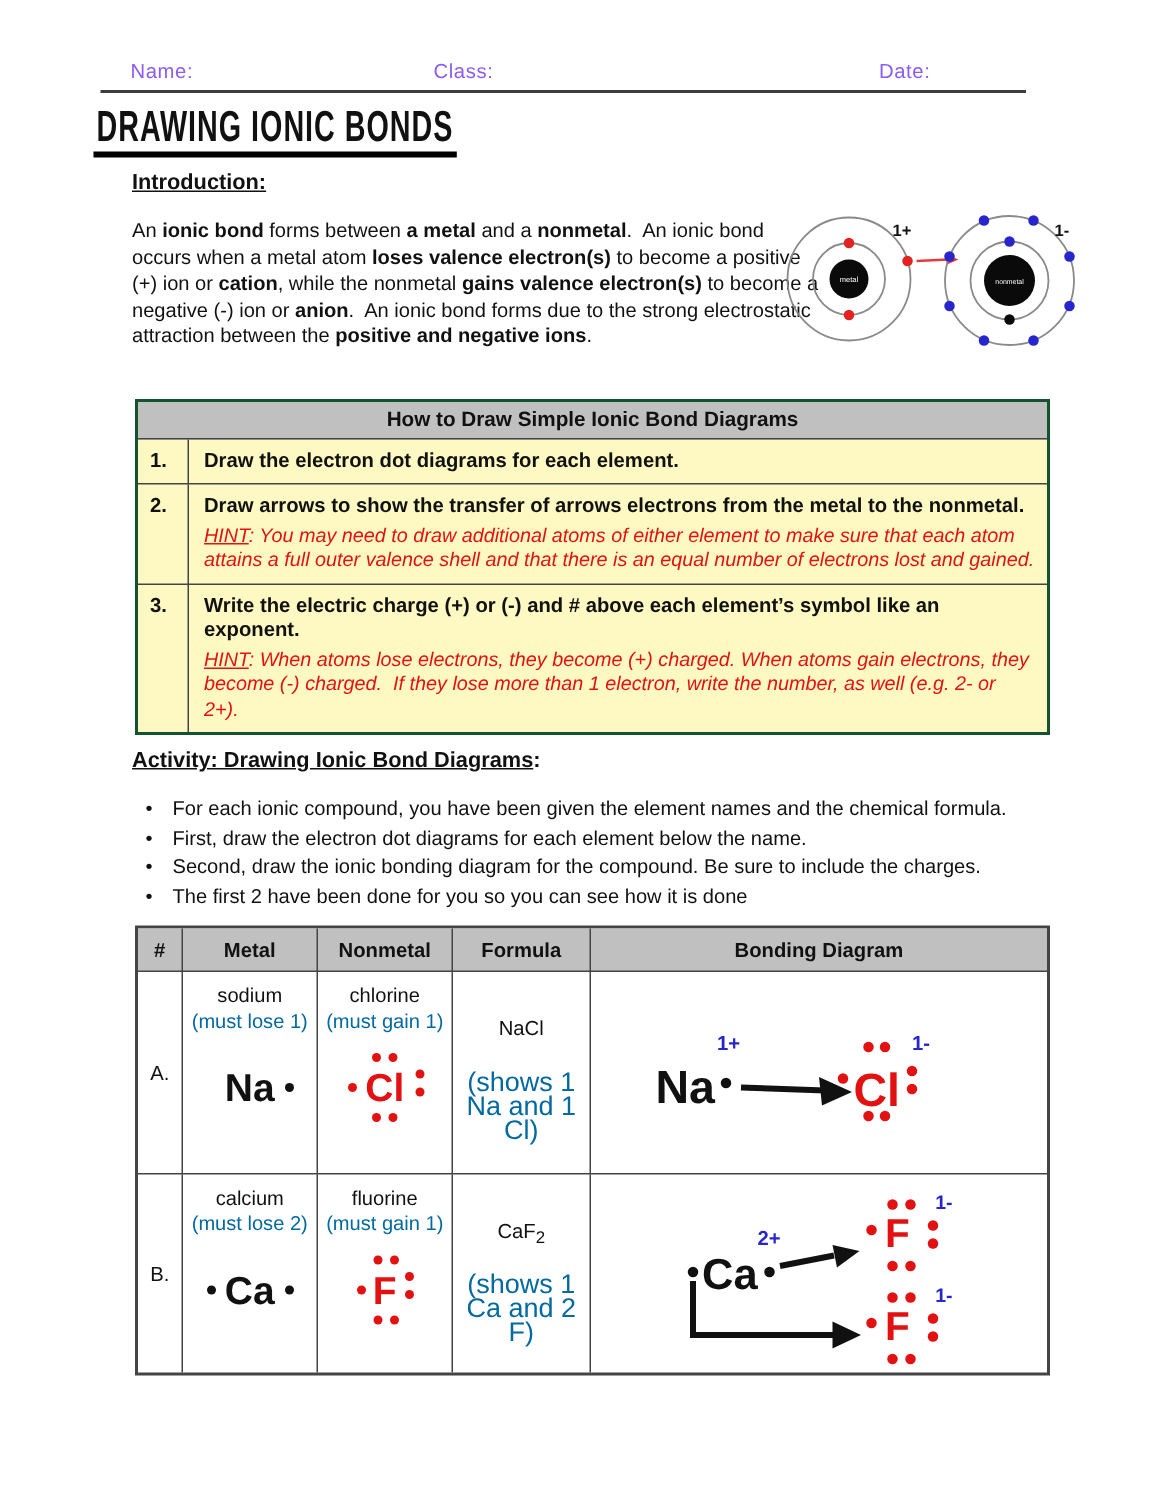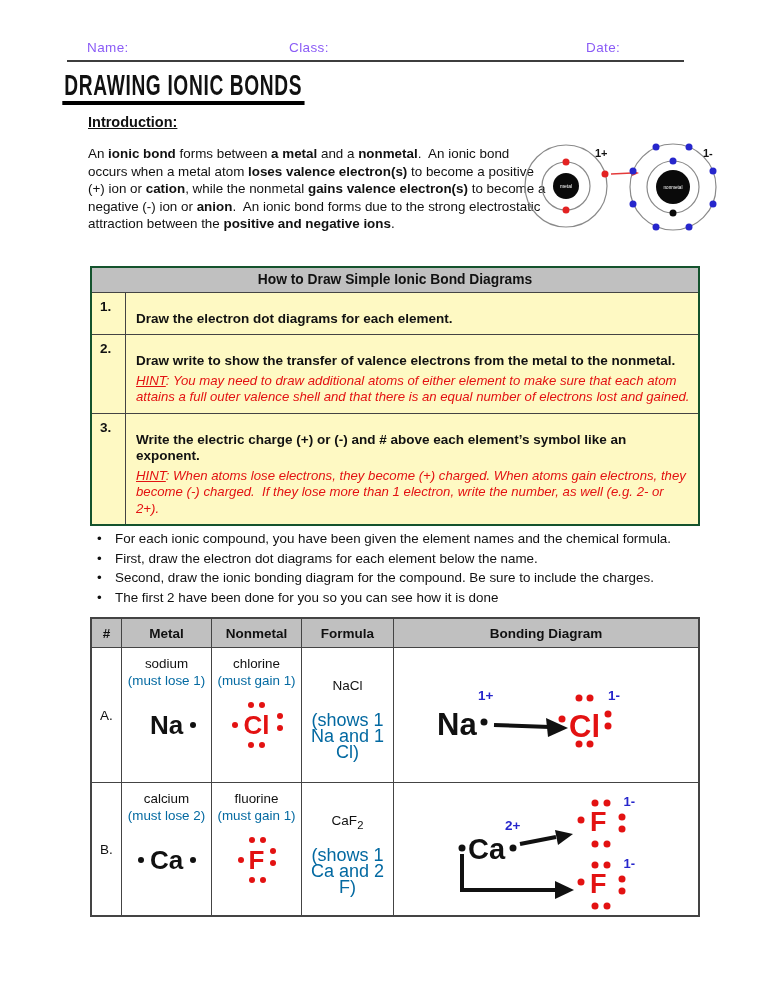--- a/index.html
+++ b/index.html
@@ -27,21 +27,21 @@
 
   .atoms{position:absolute;left:520px;top:130px;}
 
   
   .steps-table{position:absolute;left:90px;top:266px;width:606px;border:2px solid #14532d;
                display:grid;grid-template-columns:34px 1fr;font-size:13.4px;background:#fef9c3;}
   .steps-title{grid-column:1/3;background:#c0c0c0;border-bottom:1.5px solid #444;
                text-align:center;font-weight:bold;font-size:13.8px;padding:4px 0 5px;}
   .step-num{border-bottom:1.5px solid #444;border-right:1.5px solid #444;
             font-weight:bold;padding:6px 0 0 8px;font-size:13.5px;}
-  .step-body{border-bottom:1.5px solid #444;padding:6px 8px 7px 10px;margin-top:12px;}
+  .step-body{border-bottom:1.5px solid #444;padding:6px 8px 7px 10px;}
   .no-bb{border-bottom:none !important;}
   .step-text{font-weight:bold;font-size:13.5px;line-height:16px;}
   .step-hint{margin-top:4px;color:#e31212;font-style:italic;font-size:13.2px;
              line-height:16.4px;white-space:pre-wrap;}
   .hint-label{text-decoration:underline;}
 
   
   .activity-heading{position:absolute;left:88px;top:499px;font-size:14.5px;font-weight:bold;}
   .activity-heading .u{text-decoration:underline;}
   .bullets{position:absolute;left:88px;top:529px;width:612px;font-size:13.4px;}
@@ -130,31 +130,32 @@
   <div class="steps-table">
     <div class="steps-title">How to Draw Simple Ionic Bond Diagrams</div>
 
     <div class="step-num">1.</div>
     <div class="step-body">
       <div class="step-text">Draw the electron dot diagrams for each element.</div>
     </div>
 
     <div class="step-num">2.</div>
     <div class="step-body">
-      <div class="step-text">Draw write to show the transfer of valence electrons from the metal to the nonmetal.</div>
+      <div class="step-text">Draw arrows to show the transfer of arrows electrons from the metal to the nonmetal.</div>
       <div class="step-hint"><span class="hint-label">HINT</span><span>: You may need to draw additional atoms of either element to make sure that each atom attains a full outer valence shell and that there is an equal number of electrons lost and gained.</span></div>
     </div>
 
     <div class="step-num no-bb">3.</div>
     <div class="step-body no-bb">
       <div class="step-text">Write the electric charge (+) or (-) and # above each element’s symbol like an exponent.</div>
       <div class="step-hint"><span class="hint-label">HINT</span><span>: When atoms lose electrons, they become (+) charged. When atoms gain electrons, they become (-) charged.  If they lose more than 1 electron, write the number, as well (e.g. 2- or 2+).</span></div>
     </div>
   </div>
 
+  <div class="activity-heading"><span class="u">Activity: Drawing Ionic Bond Diagrams</span><span>:</span></div>
 
   <div class="bullets">
     <div class="bullet"><span class="dot">•</span><span>For each ionic compound, you have been given the element names and the chemical formula.</span></div>
     <div class="bullet"><span class="dot">•</span><span>First, draw the electron dot diagrams for each element below the name.</span></div>
     <div class="bullet"><span class="dot">•</span><span>Second, draw the ionic bonding diagram for the compound.  Be sure to include the charges.</span></div>
     <div class="bullet"><span class="dot">•</span><span>The first 2 have been done for you so you can see how it is done</span></div>
   </div>
 
   <div class="main-table">
 

